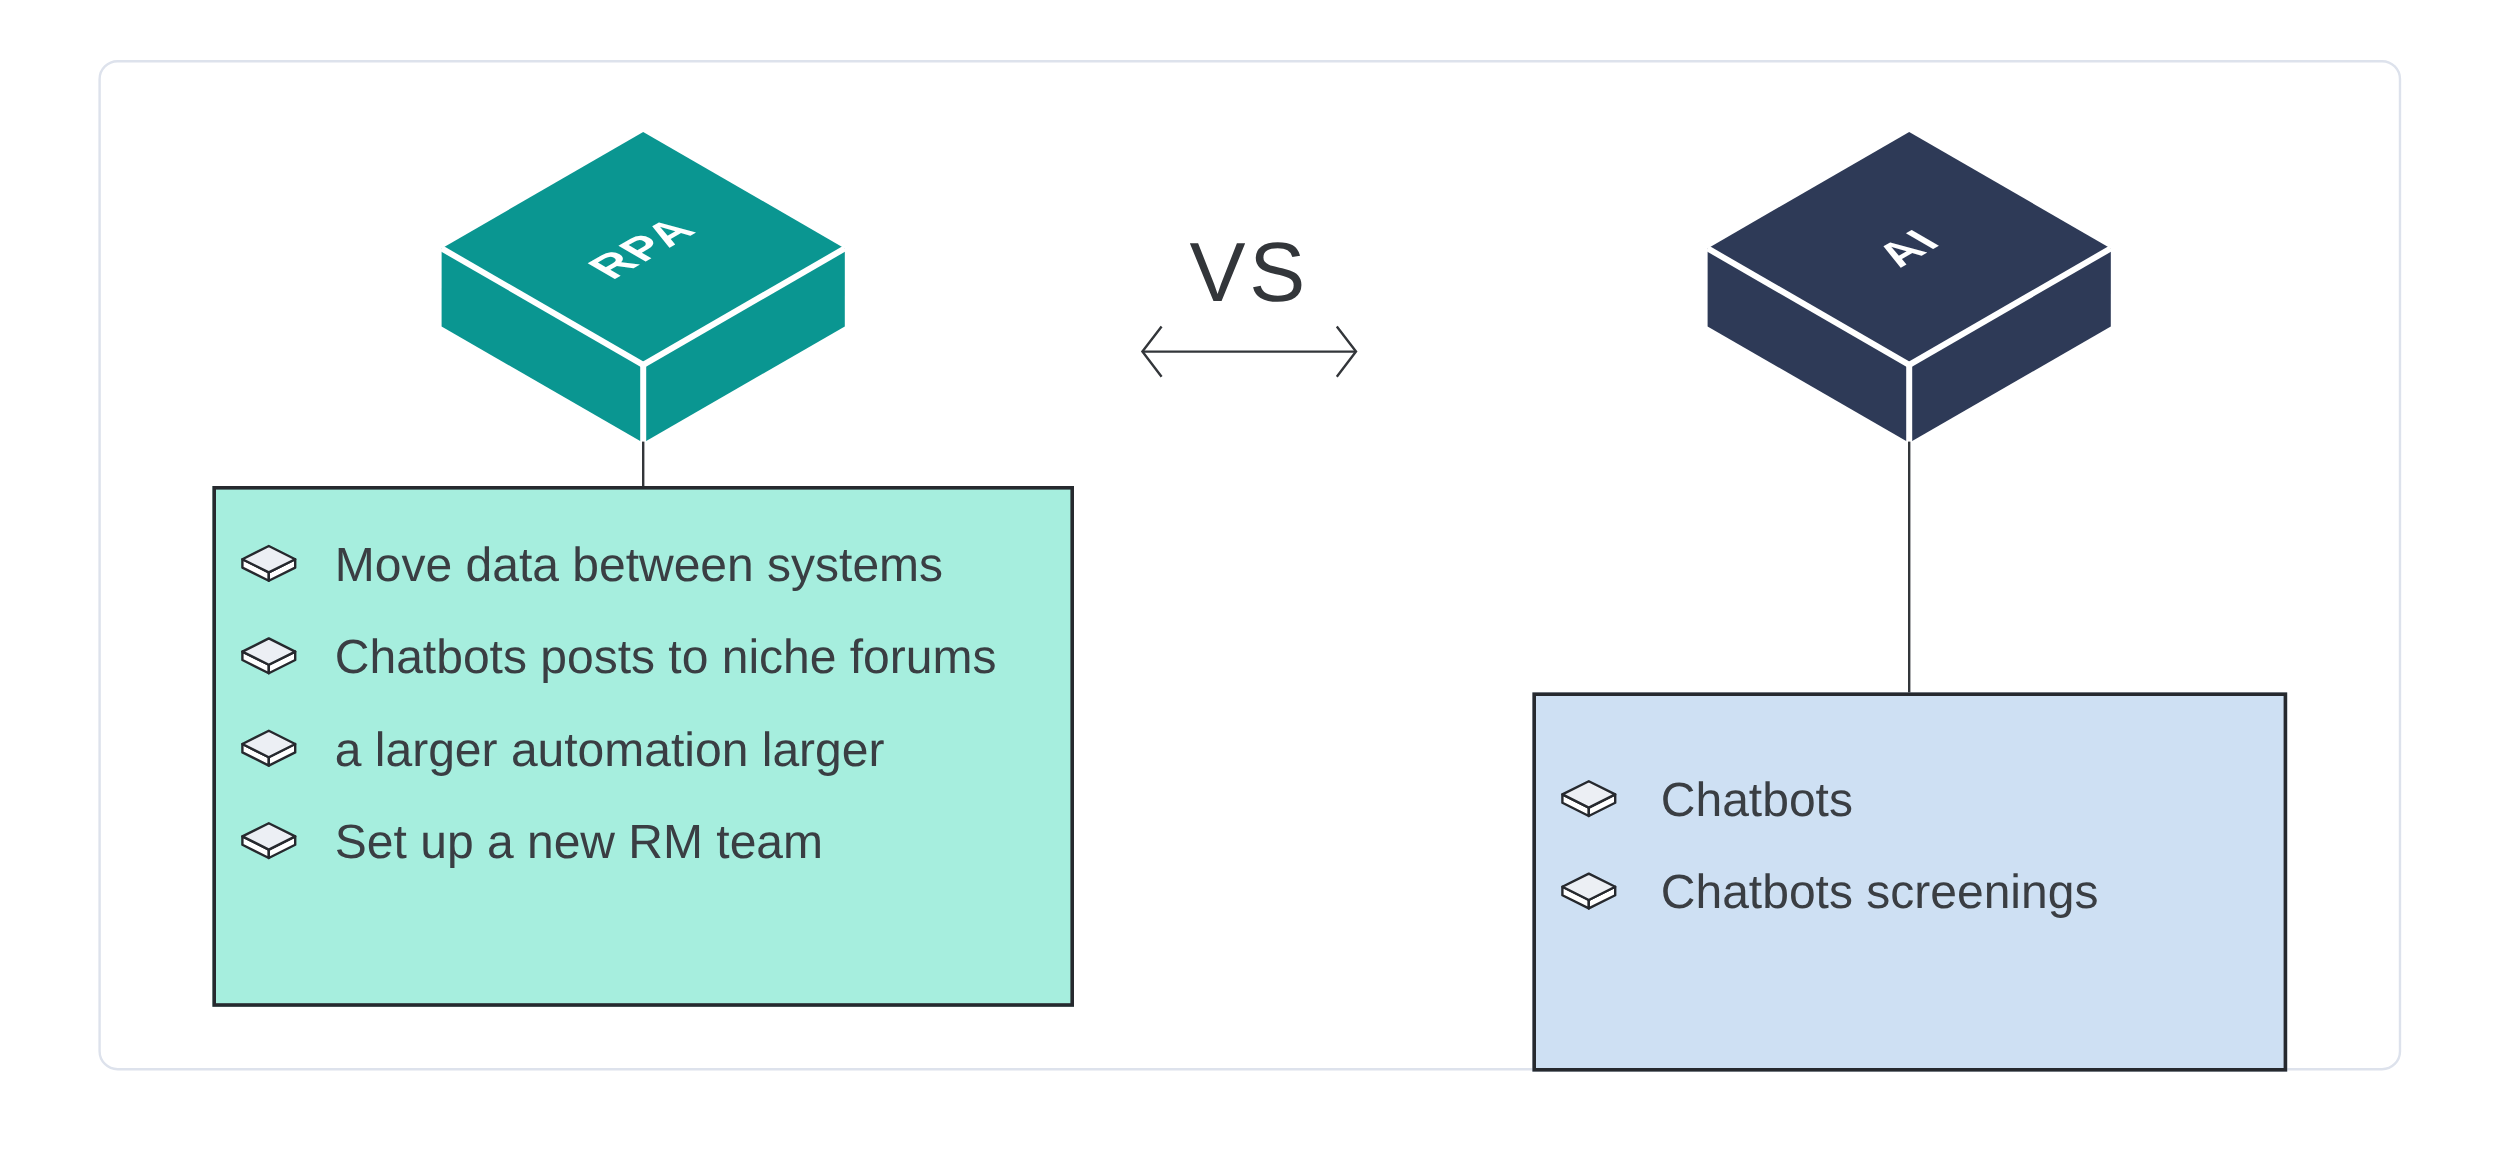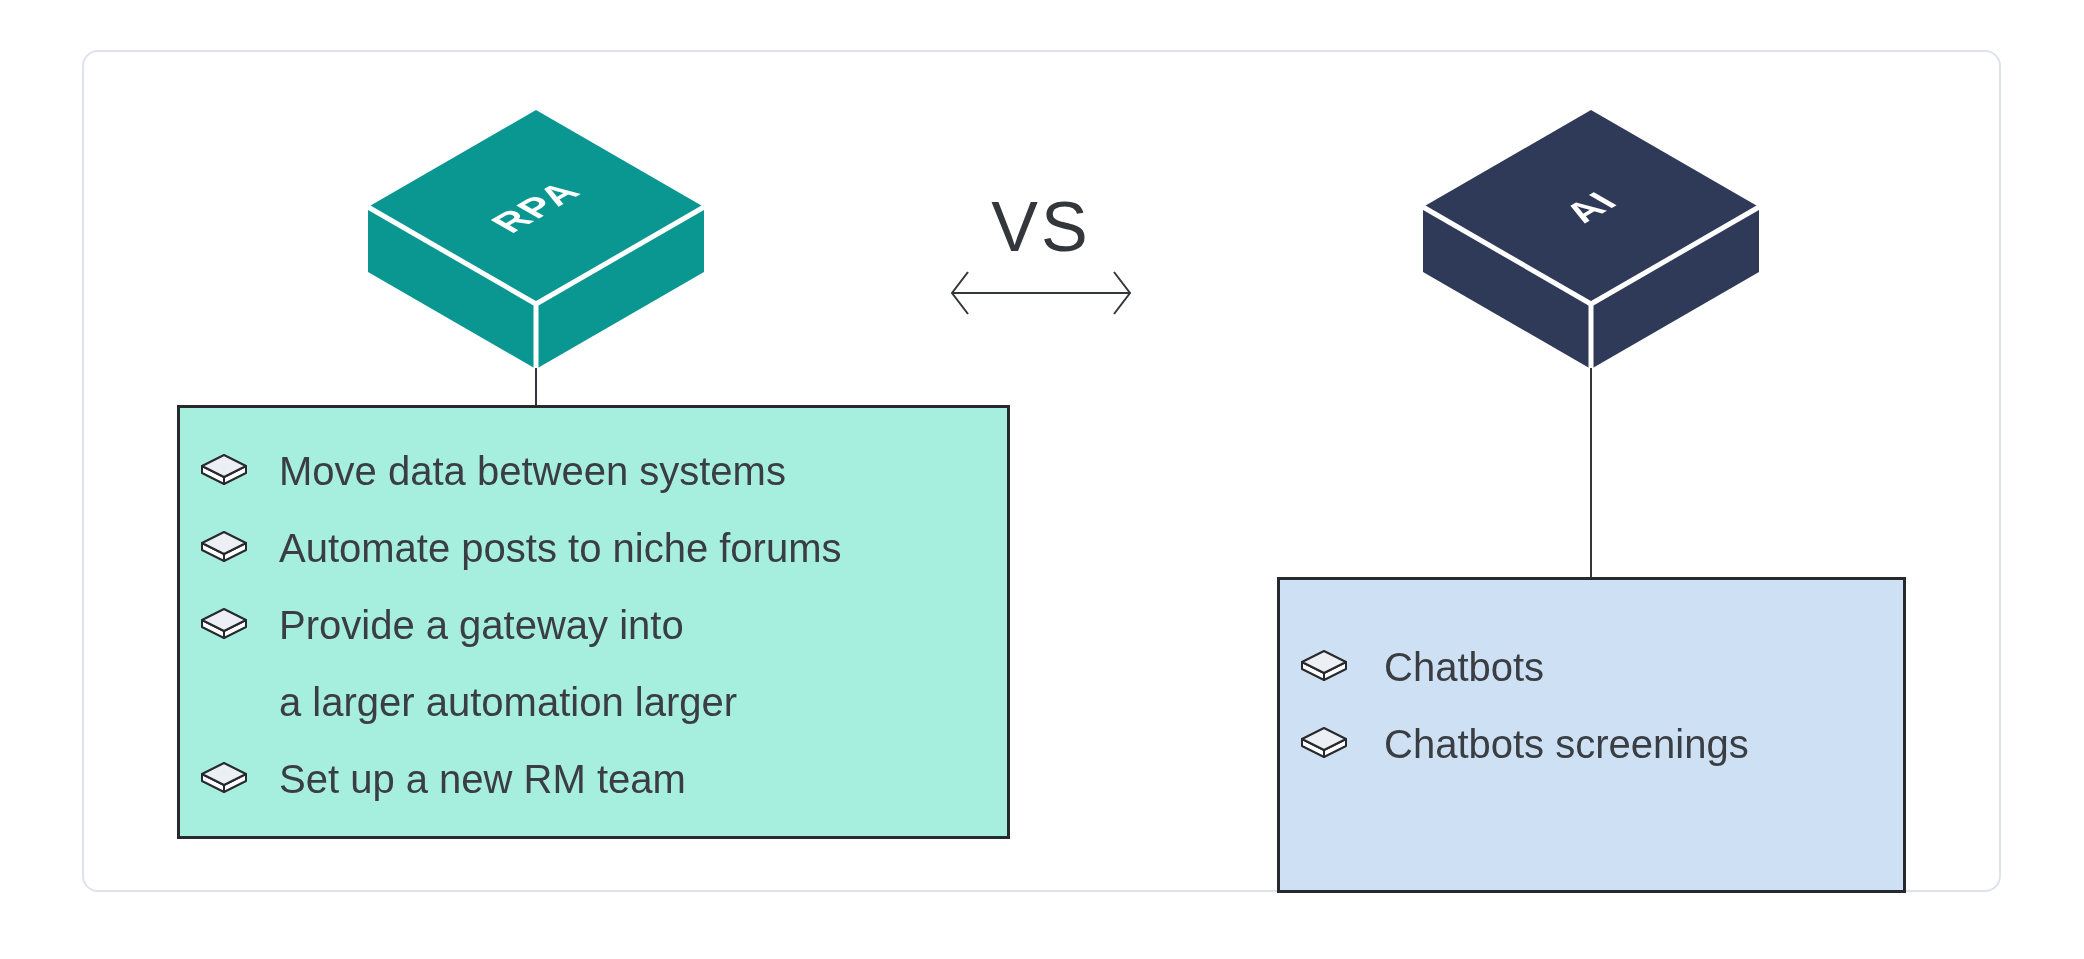--- a/index.html
+++ b/index.html
@@ -64,21 +64,21 @@
     stroke-width: 2;
   }
 
   
   .list-box {
     box-sizing: border-box;
     border: 3px solid var(--box_border, #26292E);
   }
   #rpa-box {
     left: 177px; top: 405px;
-    width: 833px; height: 434px;
+    width: 718px; height: 434px;
     background: var(--mint, #A6EEDE);
     padding: 25px 10px 0 20px;
   }
   #ai-box {
     left: 1277px; top: 577px;
     width: 629px; height: 316px;
     background: var(--light_blue, #CEE0F3);
     padding: 49px 10px 0 20px;
   }
   .list-row { display: flex; align-items: flex-start; }
@@ -142,30 +142,29 @@
         <polygon class="b-top" points="24,2 46,13 24,24 2,13"></polygon>
       </svg>
       <div class="row-text">Move data between systems</div>
     </div>
     <div class="list-row">
       <svg class="bullet" viewBox="0 0 48 36">
         <polygon class="b-side" points="2,13 2,20 24,31 24,24"></polygon>
         <polygon class="b-side" points="46,13 46,20 24,31 24,24"></polygon>
         <polygon class="b-top" points="24,2 46,13 24,24 2,13"></polygon>
       </svg>
-      <div class="row-text">Automate posts to niche forums</div>
+      <div class="row-text">Chatbots posts to niche forums</div>
     </div>
     <div class="list-row">
       <svg class="bullet" viewBox="0 0 48 36">
         <polygon class="b-side" points="2,13 2,20 24,31 24,24"></polygon>
         <polygon class="b-side" points="46,13 46,20 24,31 24,24"></polygon>
         <polygon class="b-top" points="24,2 46,13 24,24 2,13"></polygon>
       </svg>
       <div>
-        <div class="row-text">Provide a gateway into</div>
         <div class="row-text">a larger automation larger</div>
       </div>
     </div>
     <div class="list-row">
       <svg class="bullet" viewBox="0 0 48 36">
         <polygon class="b-side" points="2,13 2,20 24,31 24,24"></polygon>
         <polygon class="b-side" points="46,13 46,20 24,31 24,24"></polygon>
         <polygon class="b-top" points="24,2 46,13 24,24 2,13"></polygon>
       </svg>
       <div class="row-text">Set up a new RM team</div>

